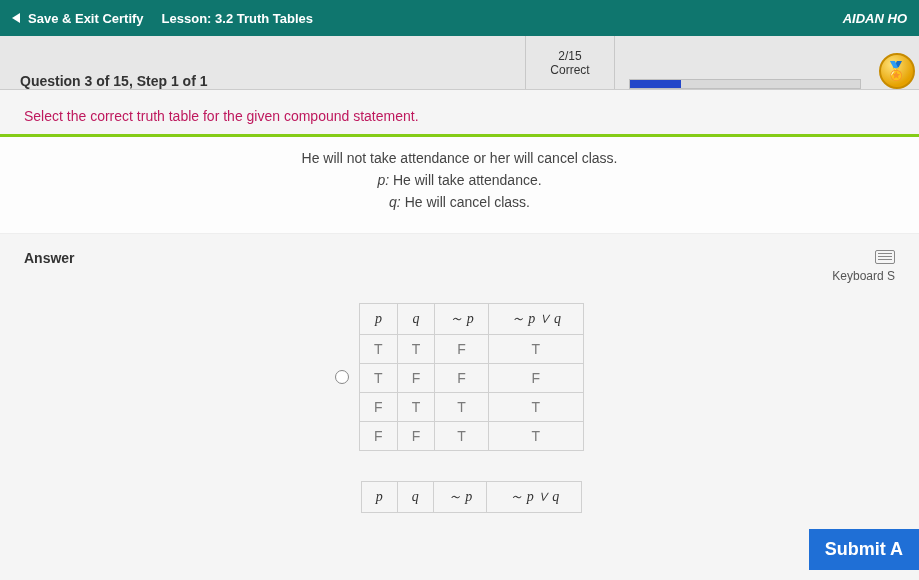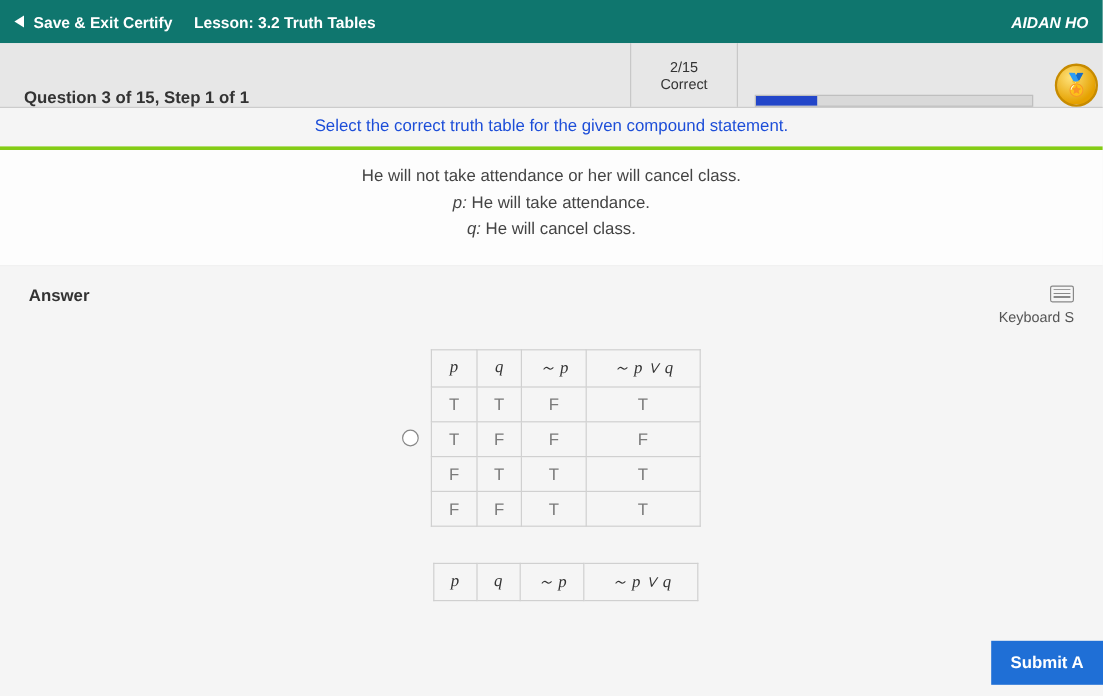--- a/index.html
+++ b/index.html
@@ -14,41 +14,41 @@
   .qbar { background: #e7e7e7; height: 54px; display: flex; align-items: flex-end; border-bottom: 1px solid #ccc; }
   .qbar .qlabel { padding: 0 20px; font-weight: bold; font-size: 14px; color: #333; }
   .qbar .correct-box { margin-left: auto; border-left: 1px solid #c8c8c8; border-right: 1px solid #c8c8c8; height: 100%; width: 90px; display:flex; flex-direction:column; align-items:center; justify-content:center; font-size:12px; color:#333; }
   .qbar .progress-wrap { flex: 0 0 260px; padding: 0 14px; display:flex; align-items:center; }
   .qbar .progress { flex:1; height: 10px; background: #d9d9d9; border:1px solid #bfbfbf; position:relative; }
   .qbar .progress .fill { position:absolute; left:0; top:0; bottom:0; width: 22%; background:#2346c9; }
   .qbar .coin { flex:0 0 44px; display:flex; align-items:center; justify-content:center; }
   .coin-circ { width:36px; height:36px; border-radius:50%; background: radial-gradient(circle at 35% 30%, #ffe27a, #e5a100 70%); border:2px solid #c78b00; display:flex; align-items:center; justify-content:center; font-size:18px; color:#7a5200;}
   
   .content { padding: 0; }
-  .prompt-block { padding: 6px 24px 10px; font-size: 14px; color: #1d4ed8; background:#f5f5f5;text-align:center;}
+  .prompt-block { padding: 18px 24px 10px; font-size: 14px; color: #be185d; background:#f5f5f5;}
   .statement-block { padding: 10px 24px 20px; text-align:center; font-size:14px; color:#444; background:#fdfdfd; border-top:3px solid #84cc16; border-bottom:1px solid #eee;}
   .statement-block .line { padding: 3px 0; }
   .statement-block em { font-style: italic; }
 
   .answer-bar { padding: 16px 24px 0; font-size:14px; font-weight:bold; color:#333; display:flex; align-items:flex-start;gap:20px;}
   .answer-bar .kbd { margin-left:auto; text-align:right; font-weight:normal; font-size:12px; color:#555;}
   .kbd-icon { display:inline-block; width:20px; height:14px; border:1px solid #888; border-radius:2px; position:relative; margin-bottom:2px;}
   .kbd-icon::after{content:""; position:absolute; left:2px; right:2px; top:2px; bottom:2px; background:repeating-linear-gradient(#888 0 1px, transparent 1px 3px);}
   
   .tables { display:flex; flex-direction:column; align-items:center; gap: 30px; padding-top: 20px;}
   .table-wrap { display:flex; align-items:center; gap:10px; }
   .radio { width:14px; height:14px; border:1px solid #888; border-radius:50%; background:#fff; flex:0 0 14px;}
   
   table.truth { border-collapse: collapse; font-size: 14px; color:#555;}
   table.truth th, table.truth td { border:1px solid #d0d0d0; text-align:center; font-weight:normal;}
   table.truth th { padding: 6px 14px; font-style: italic; font-family: 'Times New Roman', serif; color:#333;}
   table.truth td { padding: 6px 14px; color:#7a7a7a;}
   table.truth th.wide, table.truth td.wide { padding-left:22px; padding-right:22px;}
   
-  .submit-btn { position: fixed; right: 0; bottom: 10px; background:#1f6fd6; color:#fff; padding: 10px 16px; font-size:14px; font-weight:bold; cursor:pointer;}
+  .submit-btn { position: fixed; right: 0; bottom: 10px; background:#1f6fd6; color:#fff; padding: 10px 16px; font-size:18px; font-weight:bold; cursor:pointer;}
 </style>
 </head>
 <body>
 
 <div class="topbar">
   <span class="save-exit">
     <span class="arrow-left"></span>
     <span>Save &amp; Exit Certify</span>
   </span>
   <span class="lesson">Lesson: 3.2 Truth Tables</span>

